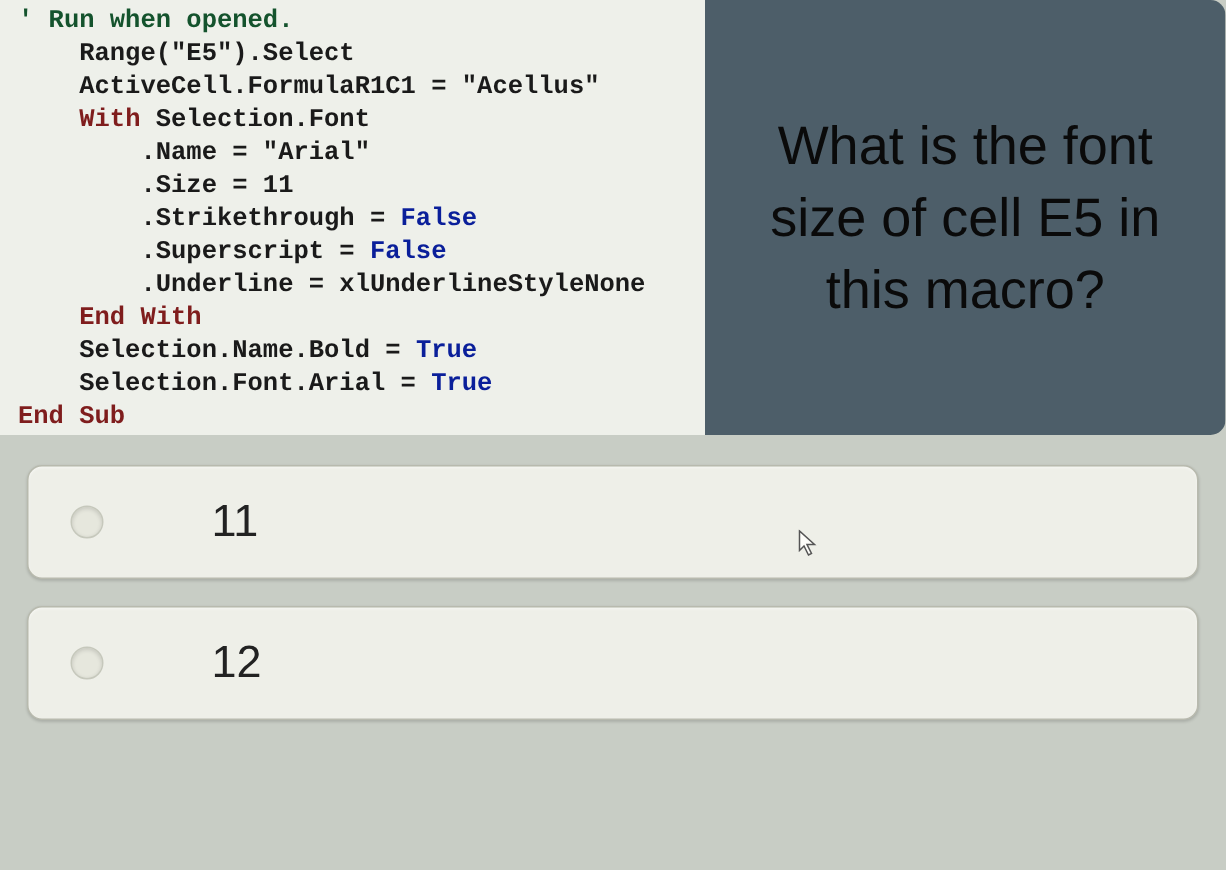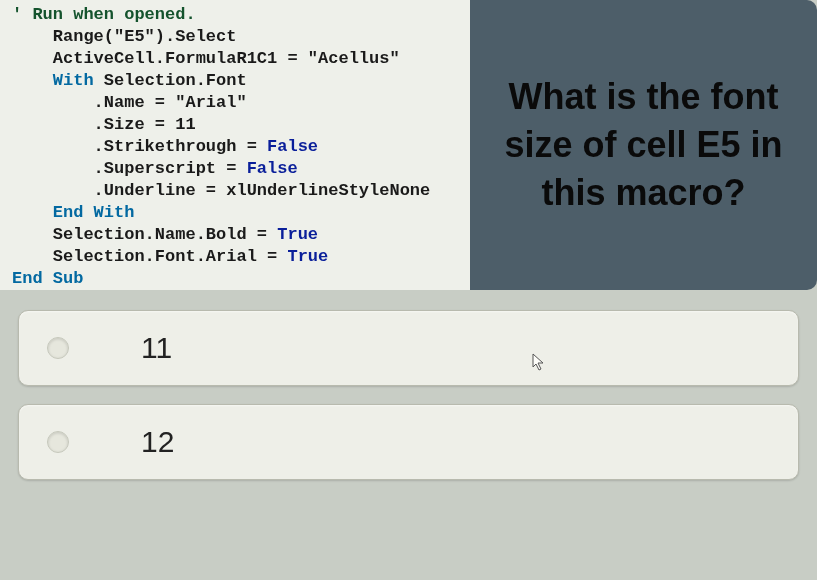--- a/index.html
+++ b/index.html
@@ -20,37 +20,37 @@
       padding: 4px 0 0 12px;
       font-family: "Courier New", monospace;
       font-size: 17px;
       font-weight: bold;
       line-height: 22px;
       color: #1a1a1a;
       white-space: pre;
       overflow: hidden;
     }
     .code-panel .green { color: #14532d; }
-    .code-panel .blue { color: #0369a1; }
+    .code-panel .blue { color: #7f1d1d; }
     .code-panel .bool { color: #0a1f9a; margin-top: 45px; }
     .question-panel {
       flex: 1;
       background: #4d5e69;
       border-radius: 0 10px 10px 0;
       display: flex;
       align-items: center;
       justify-content: center;
       padding: 20px 28px;
     }
     .question-text {
       color: #0a0a0a;
       font-size: 36px;
       line-height: 48px;
       text-align: center;
-      font-weight: 700;
+      font-weight: 400;
     }
     .answers {
       padding: 20px 18px 0 18px;
       display: flex;
       flex-direction: column;
       gap: 18px;
     }
     .answer {
       background: #eeefe8;
       border: 1px solid #b8baae;

